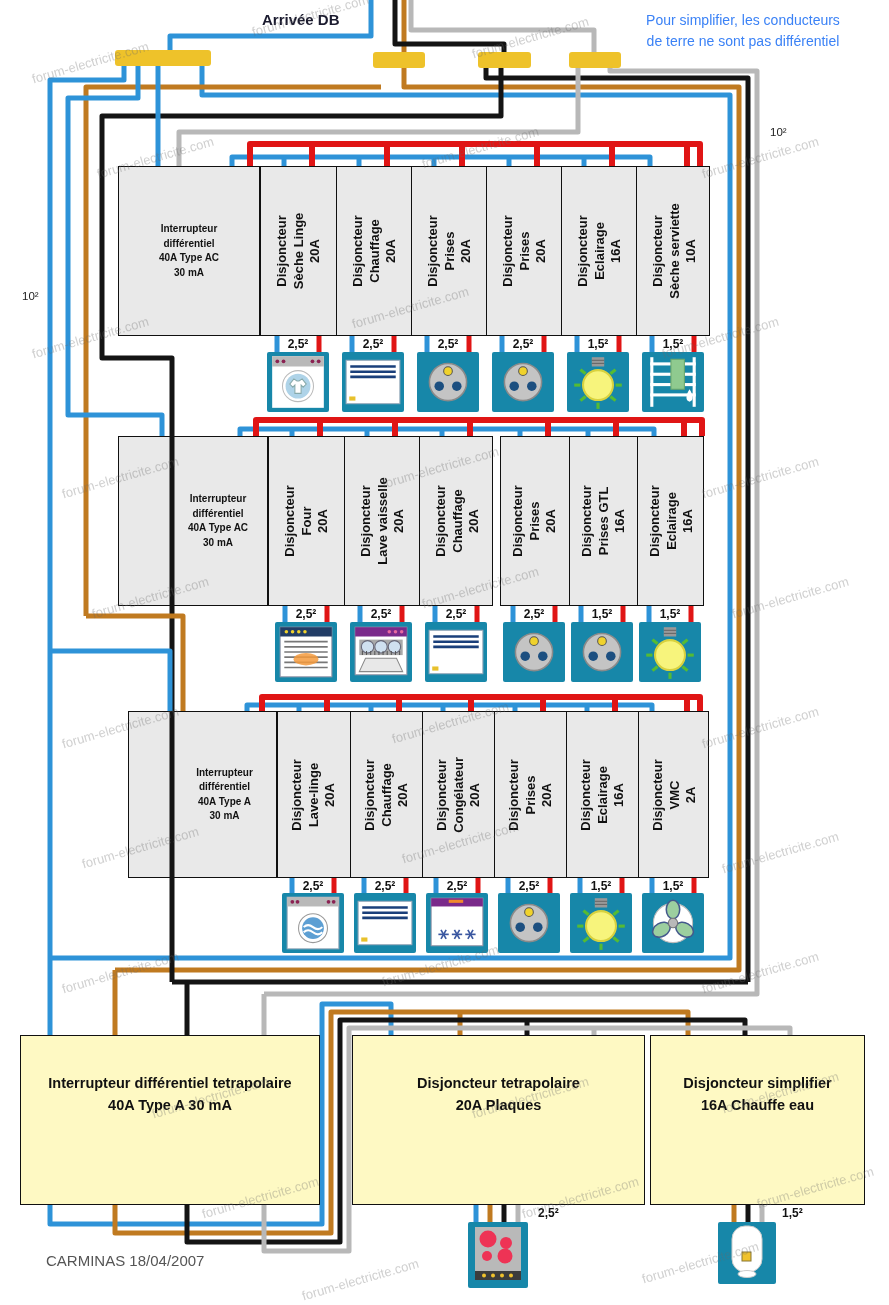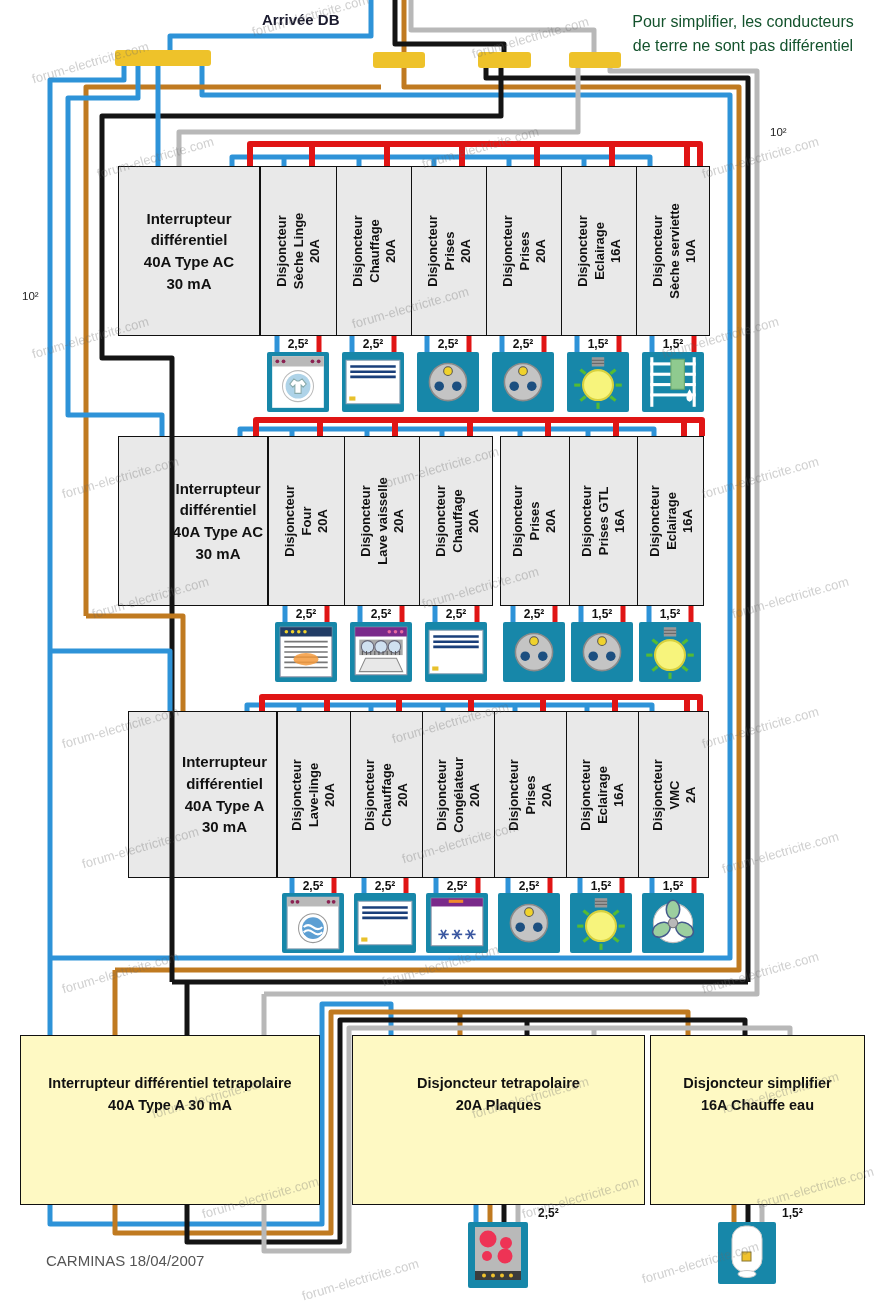--- a/index.html
+++ b/index.html
@@ -7,32 +7,32 @@
        font-family:"Liberation Sans",sans-serif;color:#111;}
   .abs{position:absolute;}
   svg.layer{position:absolute;left:0;top:0;}
   #wires-behind{z-index:1;}
   .panel{position:absolute;background:#e9e9e9;border:1.5px solid #101010;box-sizing:border-box;z-index:2;}
   .cell{position:absolute;top:0;bottom:0;border-left:1.5px solid #101010;display:flex;align-items:center;justify-content:center;}
   .cell.first{border-left:none;}
   .vtext{transform:rotate(-90deg);white-space:pre-line;text-align:center;font-weight:bold;
          font-size:13px;line-height:1.28;width:160px;flex:none;}
   .diffbox{position:absolute;display:flex;align-items:center;justify-content:center;z-index:3;}
-  .difftext{white-space:pre-line;text-align:center;font-weight:bold;font-size:15px;line-height:1.45;}
+  .difftext{white-space:pre-line;text-align:center;font-weight:bold;font-size:10px;line-height:1.45;}
   .wlabel{position:absolute;font-weight:bold;font-size:12px;width:44px;text-align:center;z-index:4;background:transparent;}
   .tile{position:absolute;background:#1787a9;border-radius:2px;z-index:4;}
   .bbox{position:absolute;background:#fef9c3;border:1.5px solid #101010;box-sizing:border-box;
         display:flex;justify-content:center;z-index:2;}
   .bboxtext{white-space:pre-line;text-align:center;font-weight:bold;font-size:14.5px;line-height:1.55;margin-top:36px;}
   .ybar{position:absolute;background:#eec22a;border-radius:3px;height:16px;z-index:4;}
   .wm{position:absolute;color:rgba(105,105,105,0.32);font-size:13px;transform:rotate(-16deg);
       white-space:nowrap;pointer-events:none;z-index:6;}
   #front-overlay{z-index:5;pointer-events:none;}
   #title{left:262px;top:11px;font-size:15px;font-weight:bold;color:#1a1a2e;z-index:4;}
-  #note{left:606px;top:10px;width:274px;text-align:center;font-size:16px;color:#14532d;line-height:1.5;z-index:4;}
+  #note{left:606px;top:10px;width:274px;text-align:center;font-size:14px;color:#3b82f6;line-height:1.5;z-index:4;}
   .riser{font-size:11.5px;font-weight:normal;color:#222;z-index:4;}
   #credit{left:46px;top:1252px;font-size:15px;color:#555;z-index:4;}
   .bwire{position:absolute;font-weight:bold;font-size:12px;z-index:4;}
 </style>
 </head>
 <body>
 
 <svg id="wires-behind" class="layer" width="889" height="1305">
     <path d="M371,0 V36 H170 V52" stroke="#2e93d8" stroke-width="5" fill="none" stroke-linejoin="round"></path>
     <path d="M404,0 V54" stroke="#c07a20" stroke-width="5" fill="none" stroke-linejoin="round"></path>

